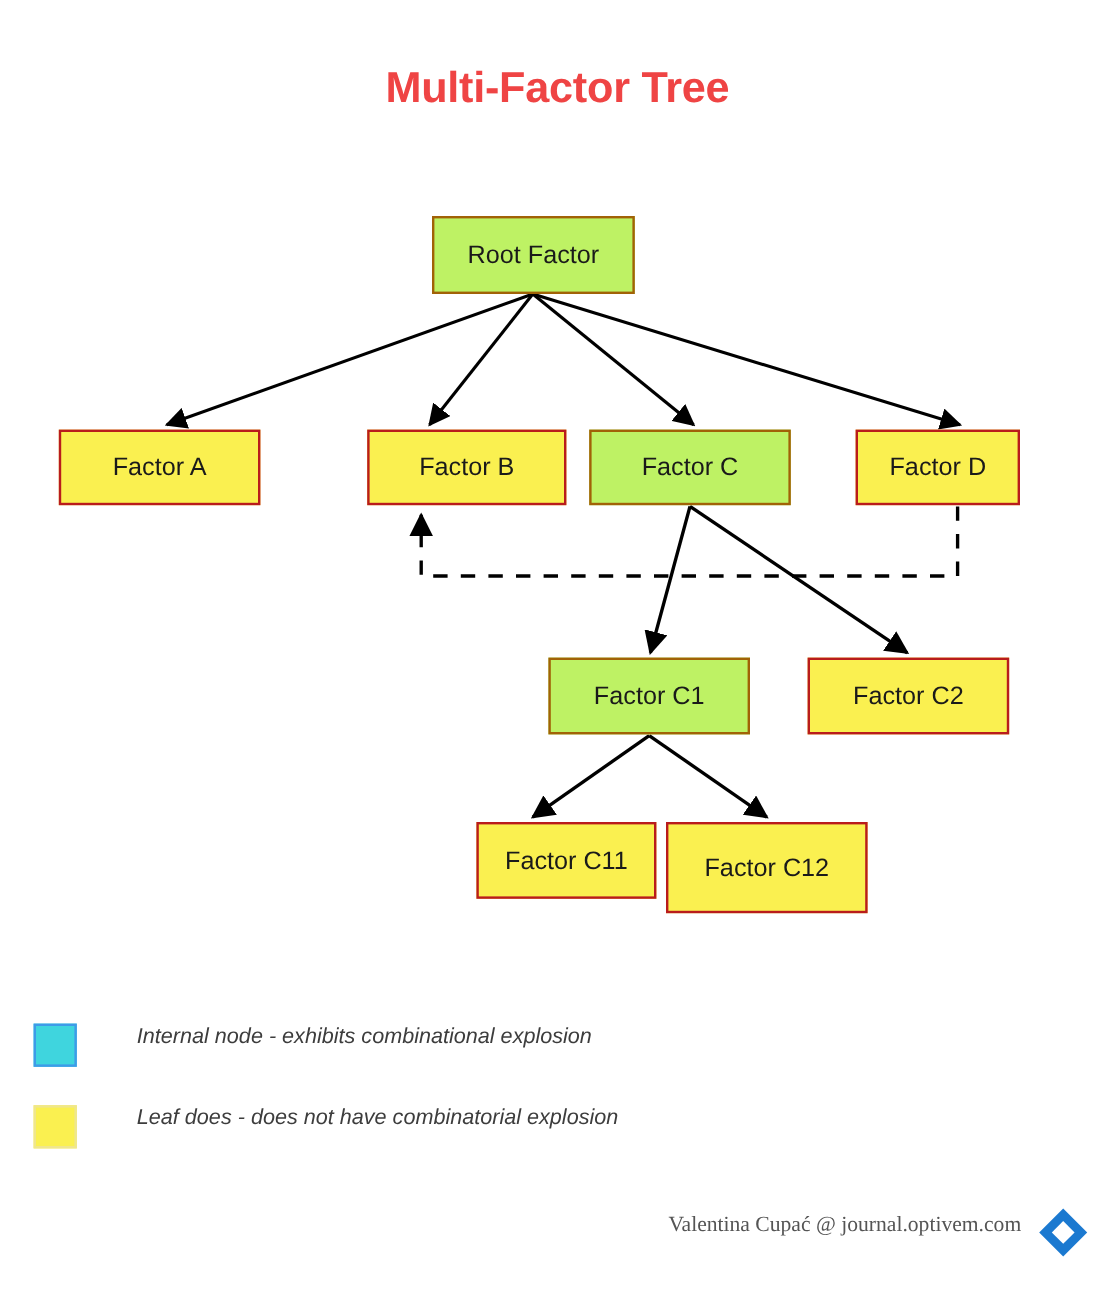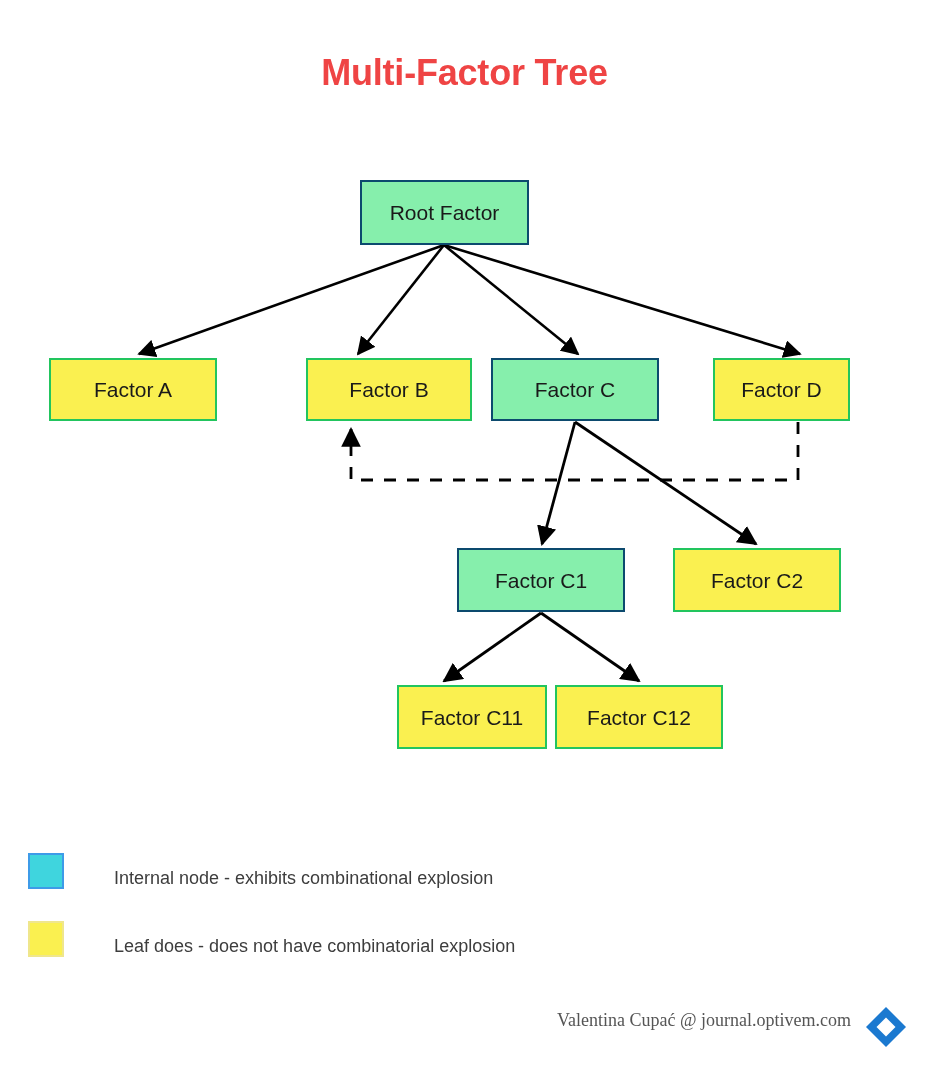--- a/index.html
+++ b/index.html
@@ -45,31 +45,32 @@
     box-sizing: border-box;
     display: flex;
     align-items: center;
     justify-content: center;
     font-size: 21px;
     color: #1a1a1a;
     line-height: 1;
     white-space: nowrap;
   }
   .node.internal {
-    background: #86efac;
-    border: 2px solid #0c4a6e;
+    background: #bef264;
+    border: 2px solid #a16207;
   }
   .node.leaf {
     background: #FAF050;
-    border: 2px solid #22c55e;
+    border: 2px solid #b91c1c;
   }
   .legend-row {
     position: absolute;
     display: flex;
-    align-items: flex-end;
+    align-items: flex-start;
+    font-style: italic;
   }
   .legend-swatch {
     width: 36px;
     height: 36px;
     box-sizing: border-box;
     flex: 0 0 auto;
   }
   .legend-swatch.internal {
     background: #3FD5DE;
     border: 2px solid #3E9BE8;
@@ -160,21 +161,21 @@
   </div>
 
   <div class="node leaf" style="left:673px; top:548px; width:168px; height:64px;align-items:center;">
     <span>Factor C2</span>
   </div>
 
   <div class="node leaf" style="left:352px; top:685px; width:150px; height:64px;margin-left:45px;">
     <span>Factor C11</span>
   </div>
 
-  <div class="node leaf" style="left:555px; top:685px; width:168px; height:64px;">
+  <div class="node leaf" style="left:555px; top:685px; width:168px; height:76px;">
     <span>Factor C12</span>
   </div>
 
   <div class="legend-row" style="left:28px; top:853px;">
     <div class="legend-swatch internal"></div>
     <div class="legend-label">Internal node - exhibits combinational explosion</div>
   </div>
 
   <div class="legend-row" style="left:28px; top:921px;">
     <div class="legend-swatch leaf"></div>

